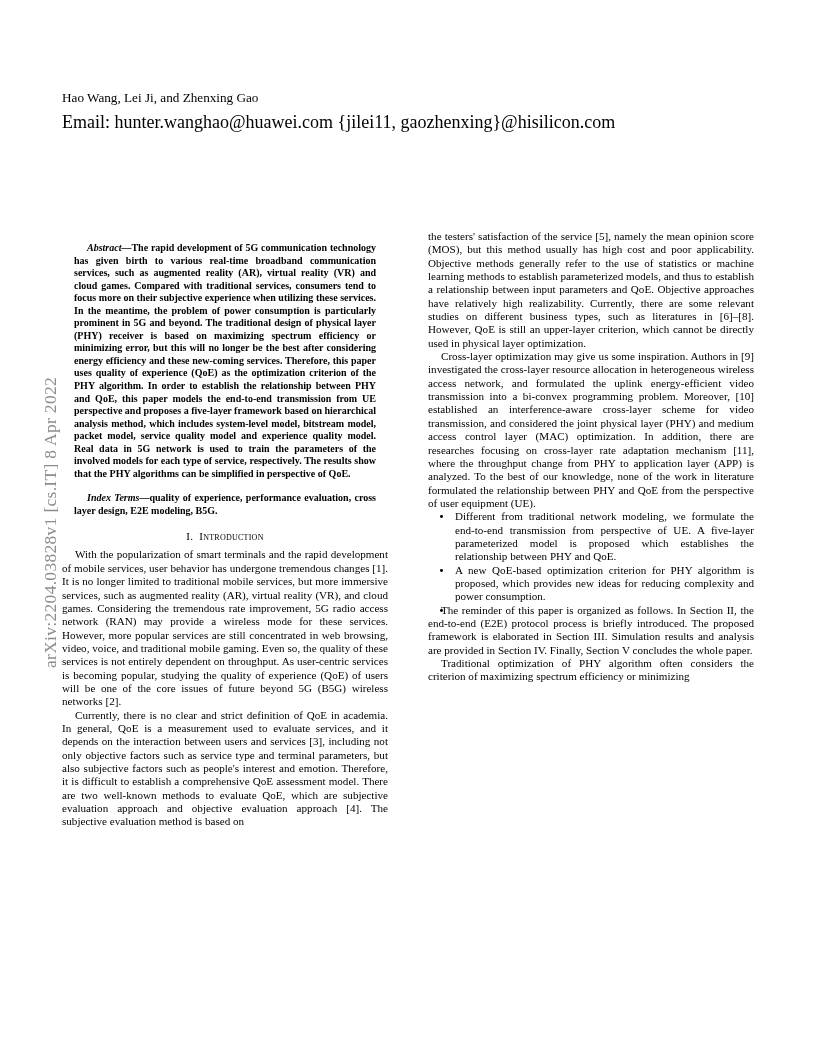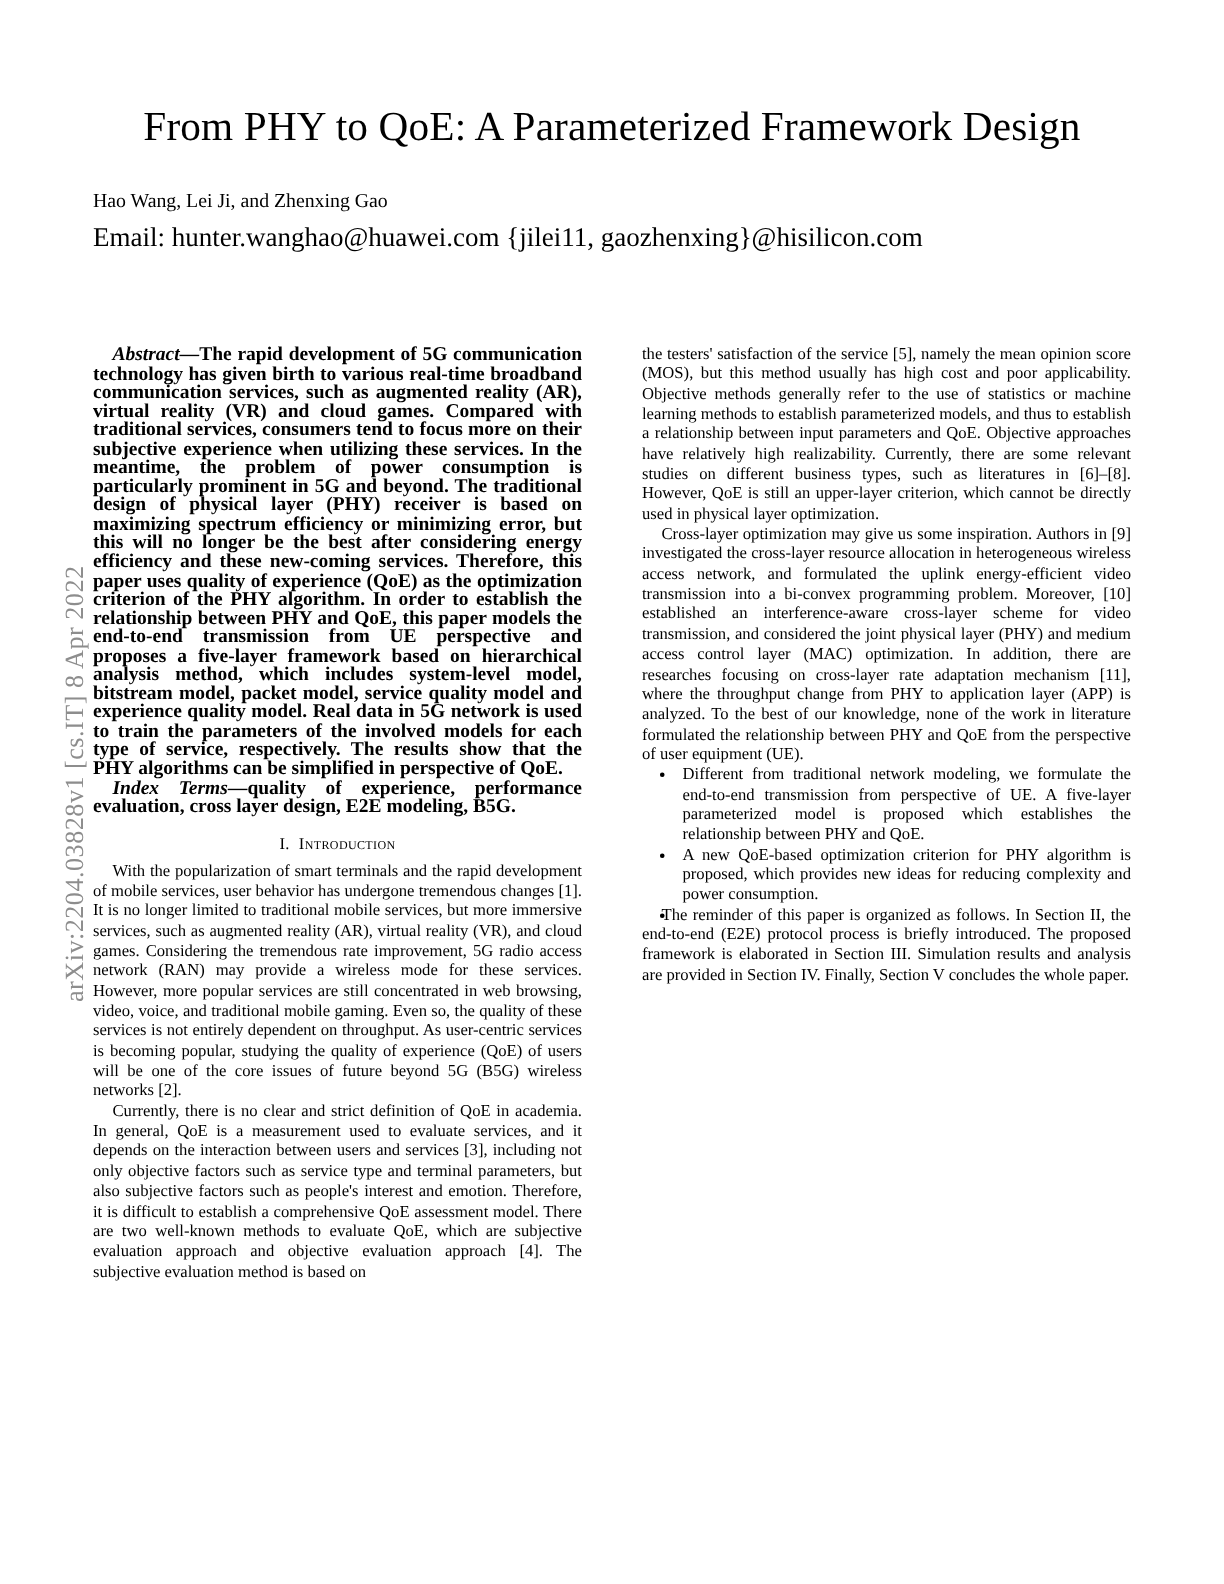--- a/index.html
+++ b/index.html
@@ -90,25 +90,25 @@
     line-height: 13.35px;
     text-align: justify;
     text-justify: inter-word;
     margin: 0;
     text-indent: 13px;
     hyphens: auto;
   }
   .para.noindent { text-indent: 0; }
 
   .abs-para {
-    font-size: 13px;
+    font-size: 10px;
     line-height: 12.55px;
     font-weight: bold;
     text-align: justify;
-    margin: 0;
+    margin: 12px;
     text-indent: 13px;
     hyphens: auto;
   }
   .abs-head {
     font-style: italic;
     font-weight: bold;
   }
 
   .section-head {
     text-align: center;
@@ -149,21 +149,20 @@
 </head>
 <body>
 
 <div id="page">
 
   <div id="arxiv-stamp">
     <div class="stamp-text">arXiv:2204.03828v1  [cs.IT]  8 Apr 2022</div>
   </div>
 
   <div id="header">
-    <h1 id="paper-title">From PHY to QoE: A Parameterized Framework Design</h1>
     <div id="authors">Hao Wang, Lei Ji, and Zhenxing Gao</div>
     <div id="email-line">Email: hunter.wanghao@huawei.com {jilei11, gaozhenxing}@hisilicon.com</div>
   </div>
 
   <div id="columns">
 
     <div class="column">
 
       <p class="abs-para"><span class="abs-head"><span>Abstract</span><span>—</span></span><span>The rapid development of 5G communication technology has given birth to various real-time broadband communication services, such as augmented reality (AR), virtual reality (VR) and cloud games. Compared with traditional services, consumers tend to focus more on their subjective experience when utilizing these services. In the meantime, the problem of power consumption is particularly prominent in 5G and beyond. The traditional design of physical layer (PHY) receiver is based on maximizing spectrum efficiency or minimizing error, but this will no longer be the best after considering energy efficiency and these new-coming services. Therefore, this paper uses quality of experience (QoE) as the optimization criterion of the PHY algorithm. In order to establish the relationship between PHY and QoE, this paper models the end-to-end transmission from UE perspective and proposes a five-layer framework based on hierarchical analysis method, which includes system-level model, bitstream model, packet model, service quality model and experience quality model. Real data in 5G network is used to train the parameters of the involved models for each type of service, respectively. The results show that the PHY algorithms can be simplified in perspective of QoE.</span></p>
 
@@ -183,18 +182,19 @@
 
       <ul class="bullets">
         <li><span class="dot"></span><span>Different from traditional network modeling, we formulate the end-to-end transmission from perspective of UE. A five-layer parameterized model is proposed which establishes the relationship between PHY and QoE.</span></li>
         <li><span class="dot"></span><span>A new QoE-based optimization criterion for PHY algorithm is proposed, which provides new ideas for reducing complexity and power consumption.</span></li>
         <li><span class="dot"></span></li>
       </ul>
 
       <p class="para">The reminder of this paper is organized as follows. In Section II, the end-to-end (E2E) protocol process is briefly introduced. The proposed framework is elaborated in Section III. Simulation results and analysis are provided in Section IV. Finally, Section V concludes the whole paper.</p>
 
 
+      <p class="para">Traditional optimization of PHY algorithm often considers the criterion of maximizing spectrum efficiency or minimizing</p>
 
     </div>
 
   </div>
 
 </div>
 
 </body></html>

